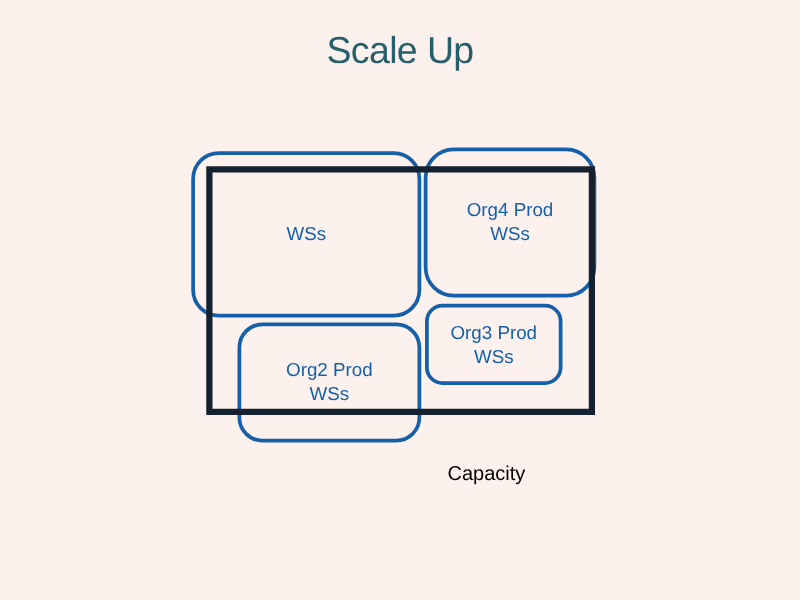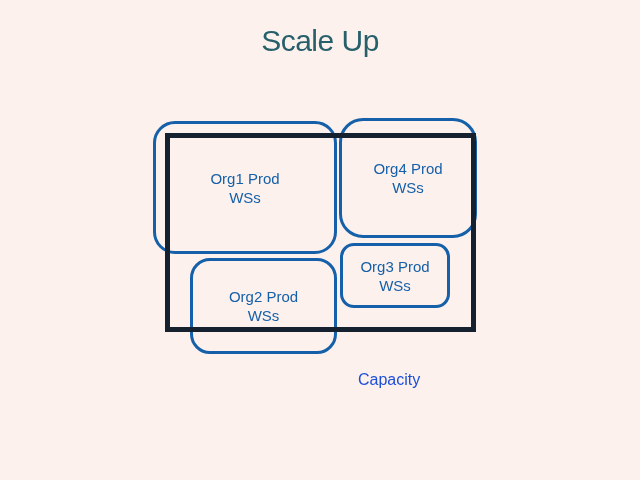--- a/index.html
+++ b/index.html
@@ -69,34 +69,33 @@
   .legend-wss {
     position: absolute;
     left: 188px;
     top: 0;
     color: #1560a8;
   }
   .legend-capacity {
     position: absolute;
     left: 358px;
     top: 0;
-    color: #1d4ed8;
+    color: #000000;
     text-align: center;
   }
 </style>
 </head>
 <body>
 
 <div class="canvas">
 
   <div class="title">Scale Up</div>
 
   <div class="org-box org1">
     <div class="org-label">
-      <div>Org1 Prod</div>
       <div>WSs</div>
     </div>
   </div>
 
   <div class="org-box org4">
     <div class="org-label">
       <div>Org4 Prod</div>
       <div>WSs</div>
     </div>
   </div>

